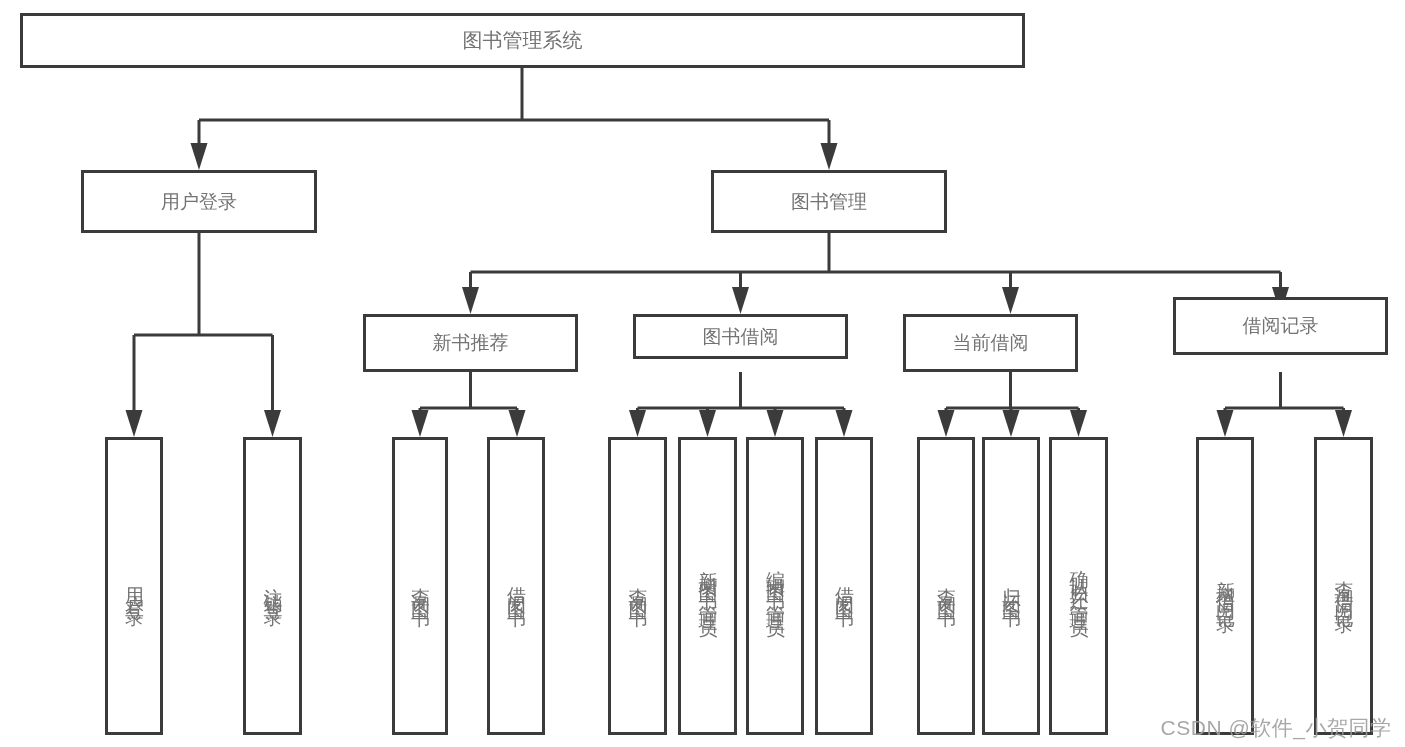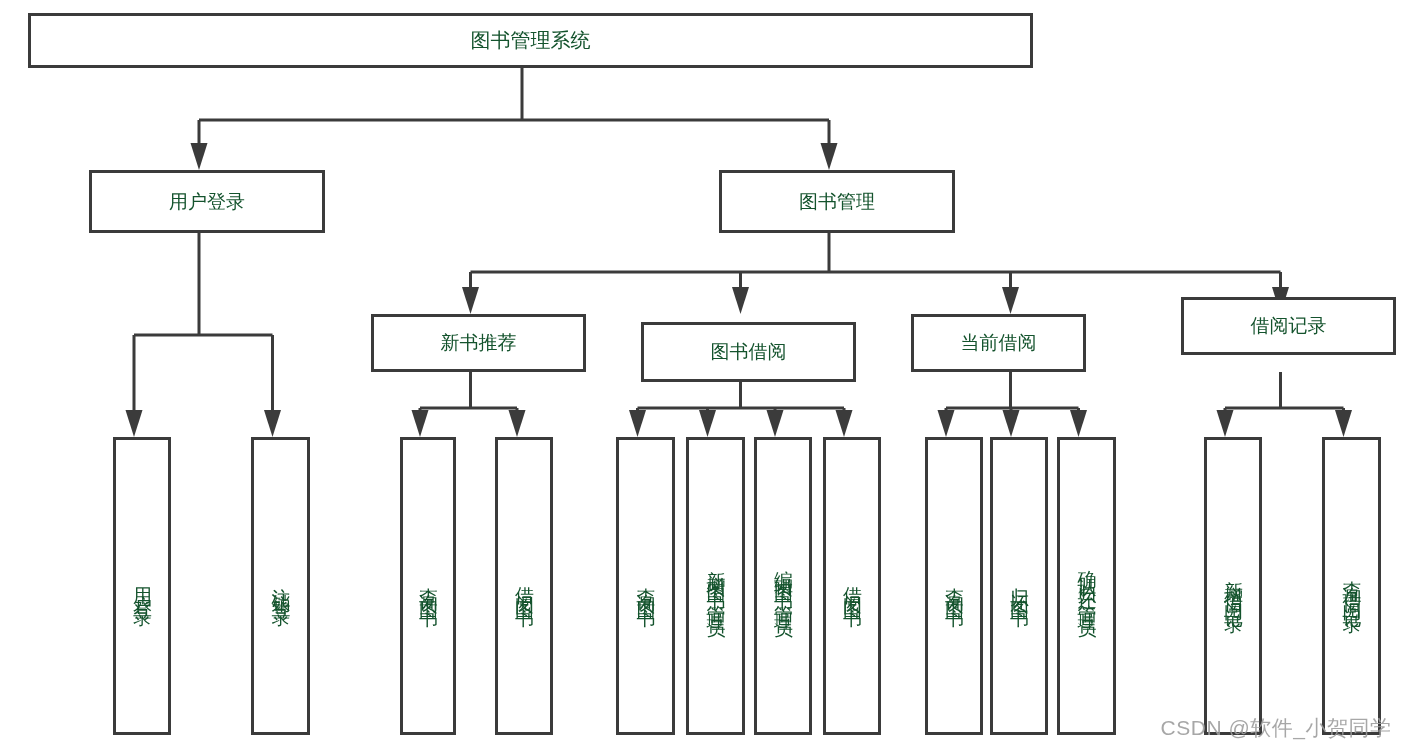--- a/index.html
+++ b/index.html
@@ -24,23 +24,22 @@
     z-index: 1;
   }
   .box {
     position: absolute;
     box-sizing: border-box;
     background: #ffffff;
     border: 3px solid #3b3b3b;
     display: flex;
     align-items: center;
     justify-content: center;
-    color: #14532d;
+    color: #737373;
     z-index: 2;
-    margin-left: 8px;
   }
   .box.root {
     left: 20px; top: 13px;
     width: 1005px; height: 55px;
     font-size: 20px;
   }
   .box.lvl {
     font-size: 19px;
   }
   .box.leaf {
@@ -131,21 +130,21 @@
   <div class="box lvl" style="left:81px;top:170px;width:236px;height:63px">
     <span>用户登录</span>
   </div>
   <div class="box lvl" style="left:363px;top:314px;width:215px;height:58px">
     <span>新书推荐</span>
   </div>
 
   <div class="box lvl" style="left:711px;top:170px;width:236px;height:63px">
     <span>图书管理</span>
   </div>
-  <div class="box lvl" style="left:633px;top:322px;width:215px;height:60px">
+  <div class="box lvl" style="left:633px;top:314px;width:215px;height:45px">
     <span>图书借阅</span>
   </div>
   <div class="box lvl" style="left:903px;top:314px;width:175px;height:58px">
     <span>当前借阅</span>
   </div>
   <div class="box lvl" style="left:1173px;top:297px;width:215px;height:58px">
     <span>借阅记录</span>
   </div>
 
   <div class="box leaf" style="left:105px;width:58px">

